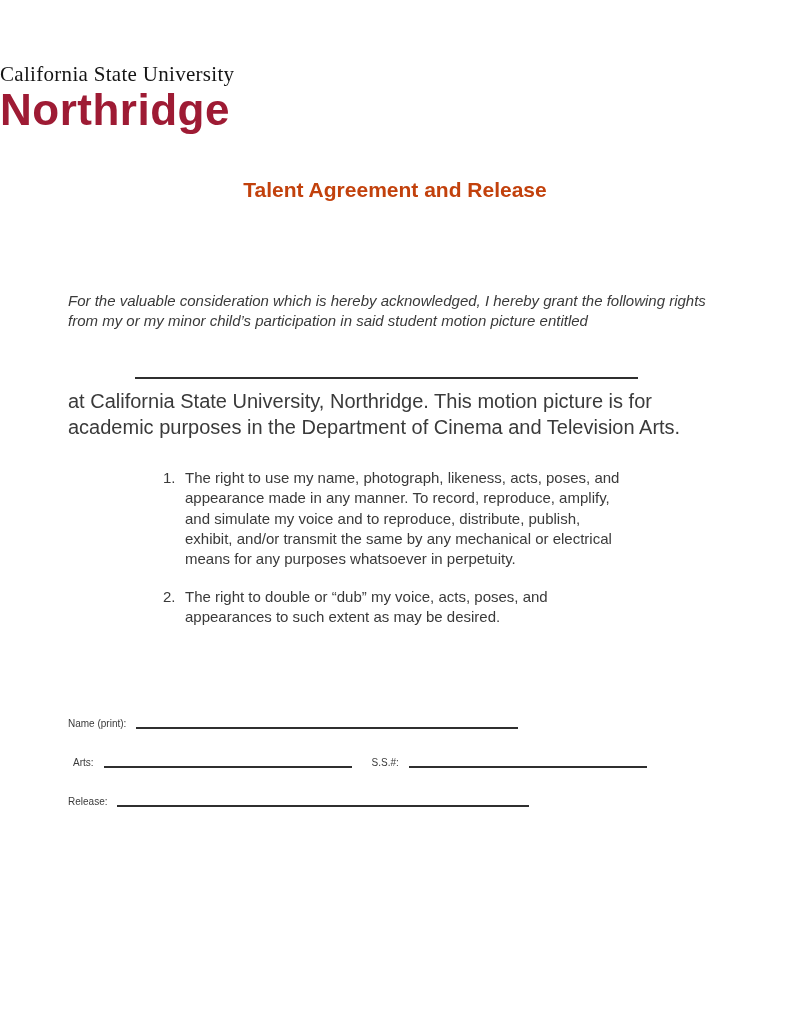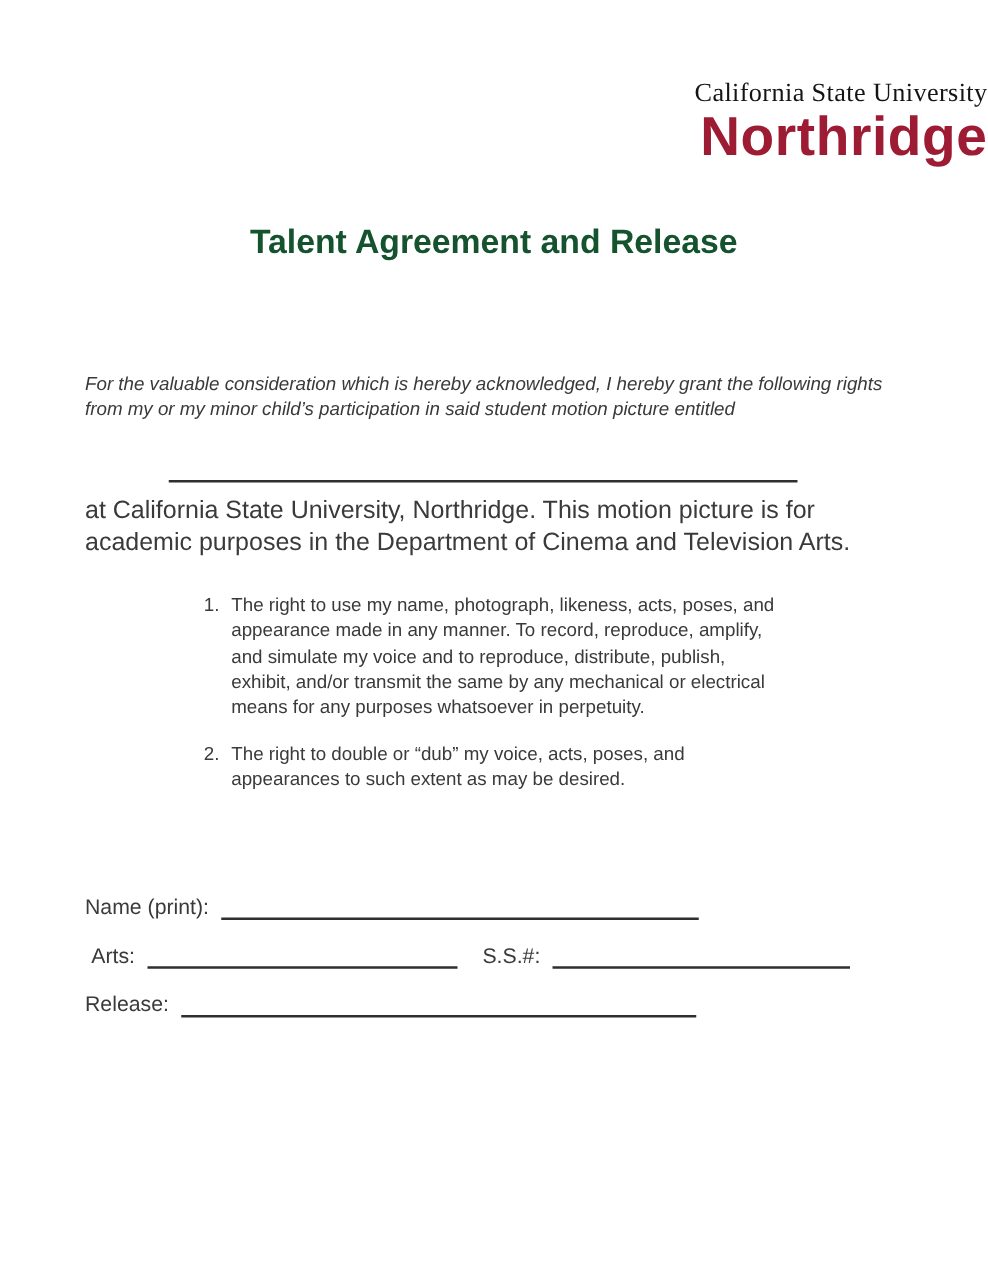--- a/index.html
+++ b/index.html
@@ -12,43 +12,43 @@
   .page {
     position: relative;
     width: 790px;
     height: 1022px;
     background: #ffffff;
     font-family: "Liberation Sans", "DejaVu Sans", sans-serif;
     color: var(--text-color);
     overflow: hidden;
   }
   
-  .logo { padding-top: 62px; text-align: right; }
+  .logo { padding-top: 62px; text-align: left; }
   .logo-top {
     font-family: "Liberation Serif", "DejaVu Serif", serif;
     font-size: 21px;
     color: #141414;
     letter-spacing: 0.3px;
   }
   .logo-bottom {
     font-family: Liberation Sans, sans-serif;
     font-size: 44px;
     font-weight: 700;
     color: var(--brand-red);
     line-height: 1.0;
     margin-top: 1px;
     letter-spacing: 0.5px;
   }
   
   .doc-title {
     margin: 46px 0 0 0;
     text-align: center;
-    font-size: 27px;
+    font-size: 21px;
     font-weight: bold;
-    color: #14532d;
+    color: #c2410c;
   }
   
   .intro {
     margin: 89px 0 0 68px;
     width: 662px;
     font-size: 15px;
     line-height: 1.32;
     font-style: italic;
   }
   .title-blank {
@@ -74,21 +74,21 @@
   .right-item + .right-item { margin-top: 18px; }
   .num { width: 22px; flex: none; }
   .txt { flex: 1; }
   
   .fields { margin: 78px 0 0 68px; }
   .field-row {
     display: flex;
     align-items: flex-end;
     height: 24px;
     margin-bottom: 15px;
-    font-size: 17px;
+    font-size: 10px;
     text-align: center;
   }
   .field-row.indented { padding-left: 5px; }
   .label { white-space: nowrap; padding-right: 10px; }
   .blank {
     display: inline-block;
     align-self: stretch;
     border-bottom: 2px solid var(--line-color);
   }
   .spacer { width: 20px; flex: none; }

